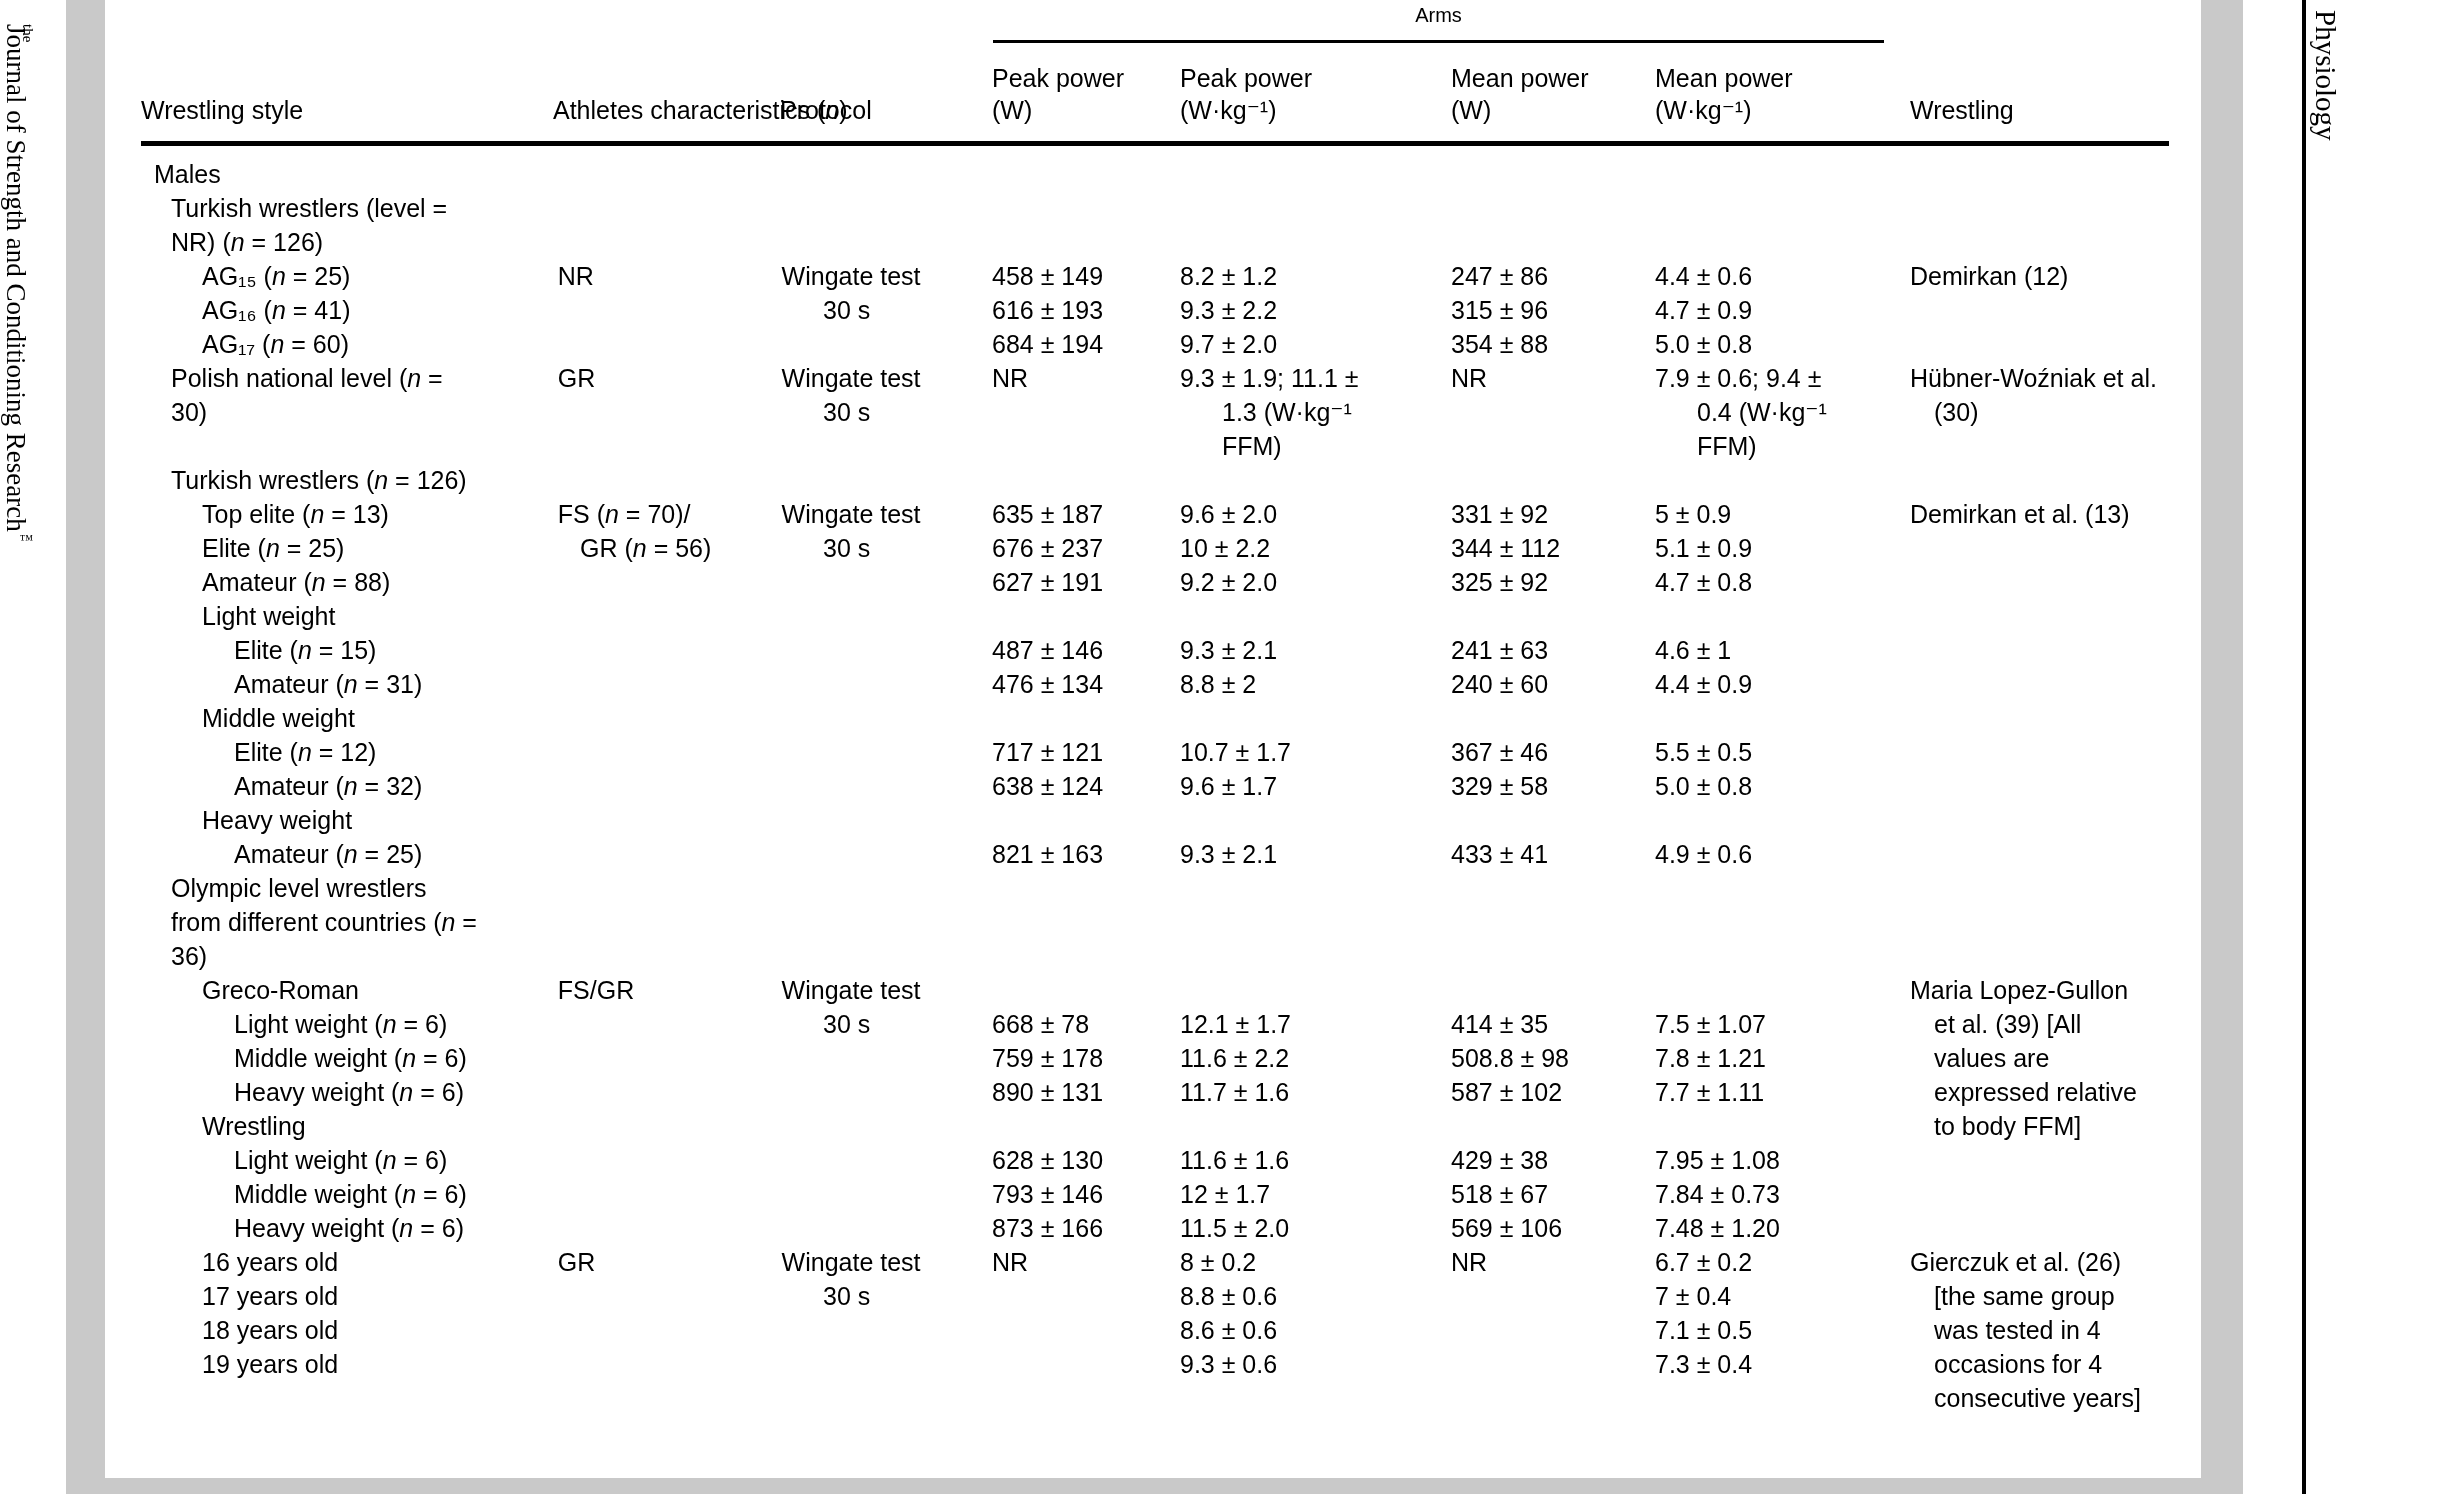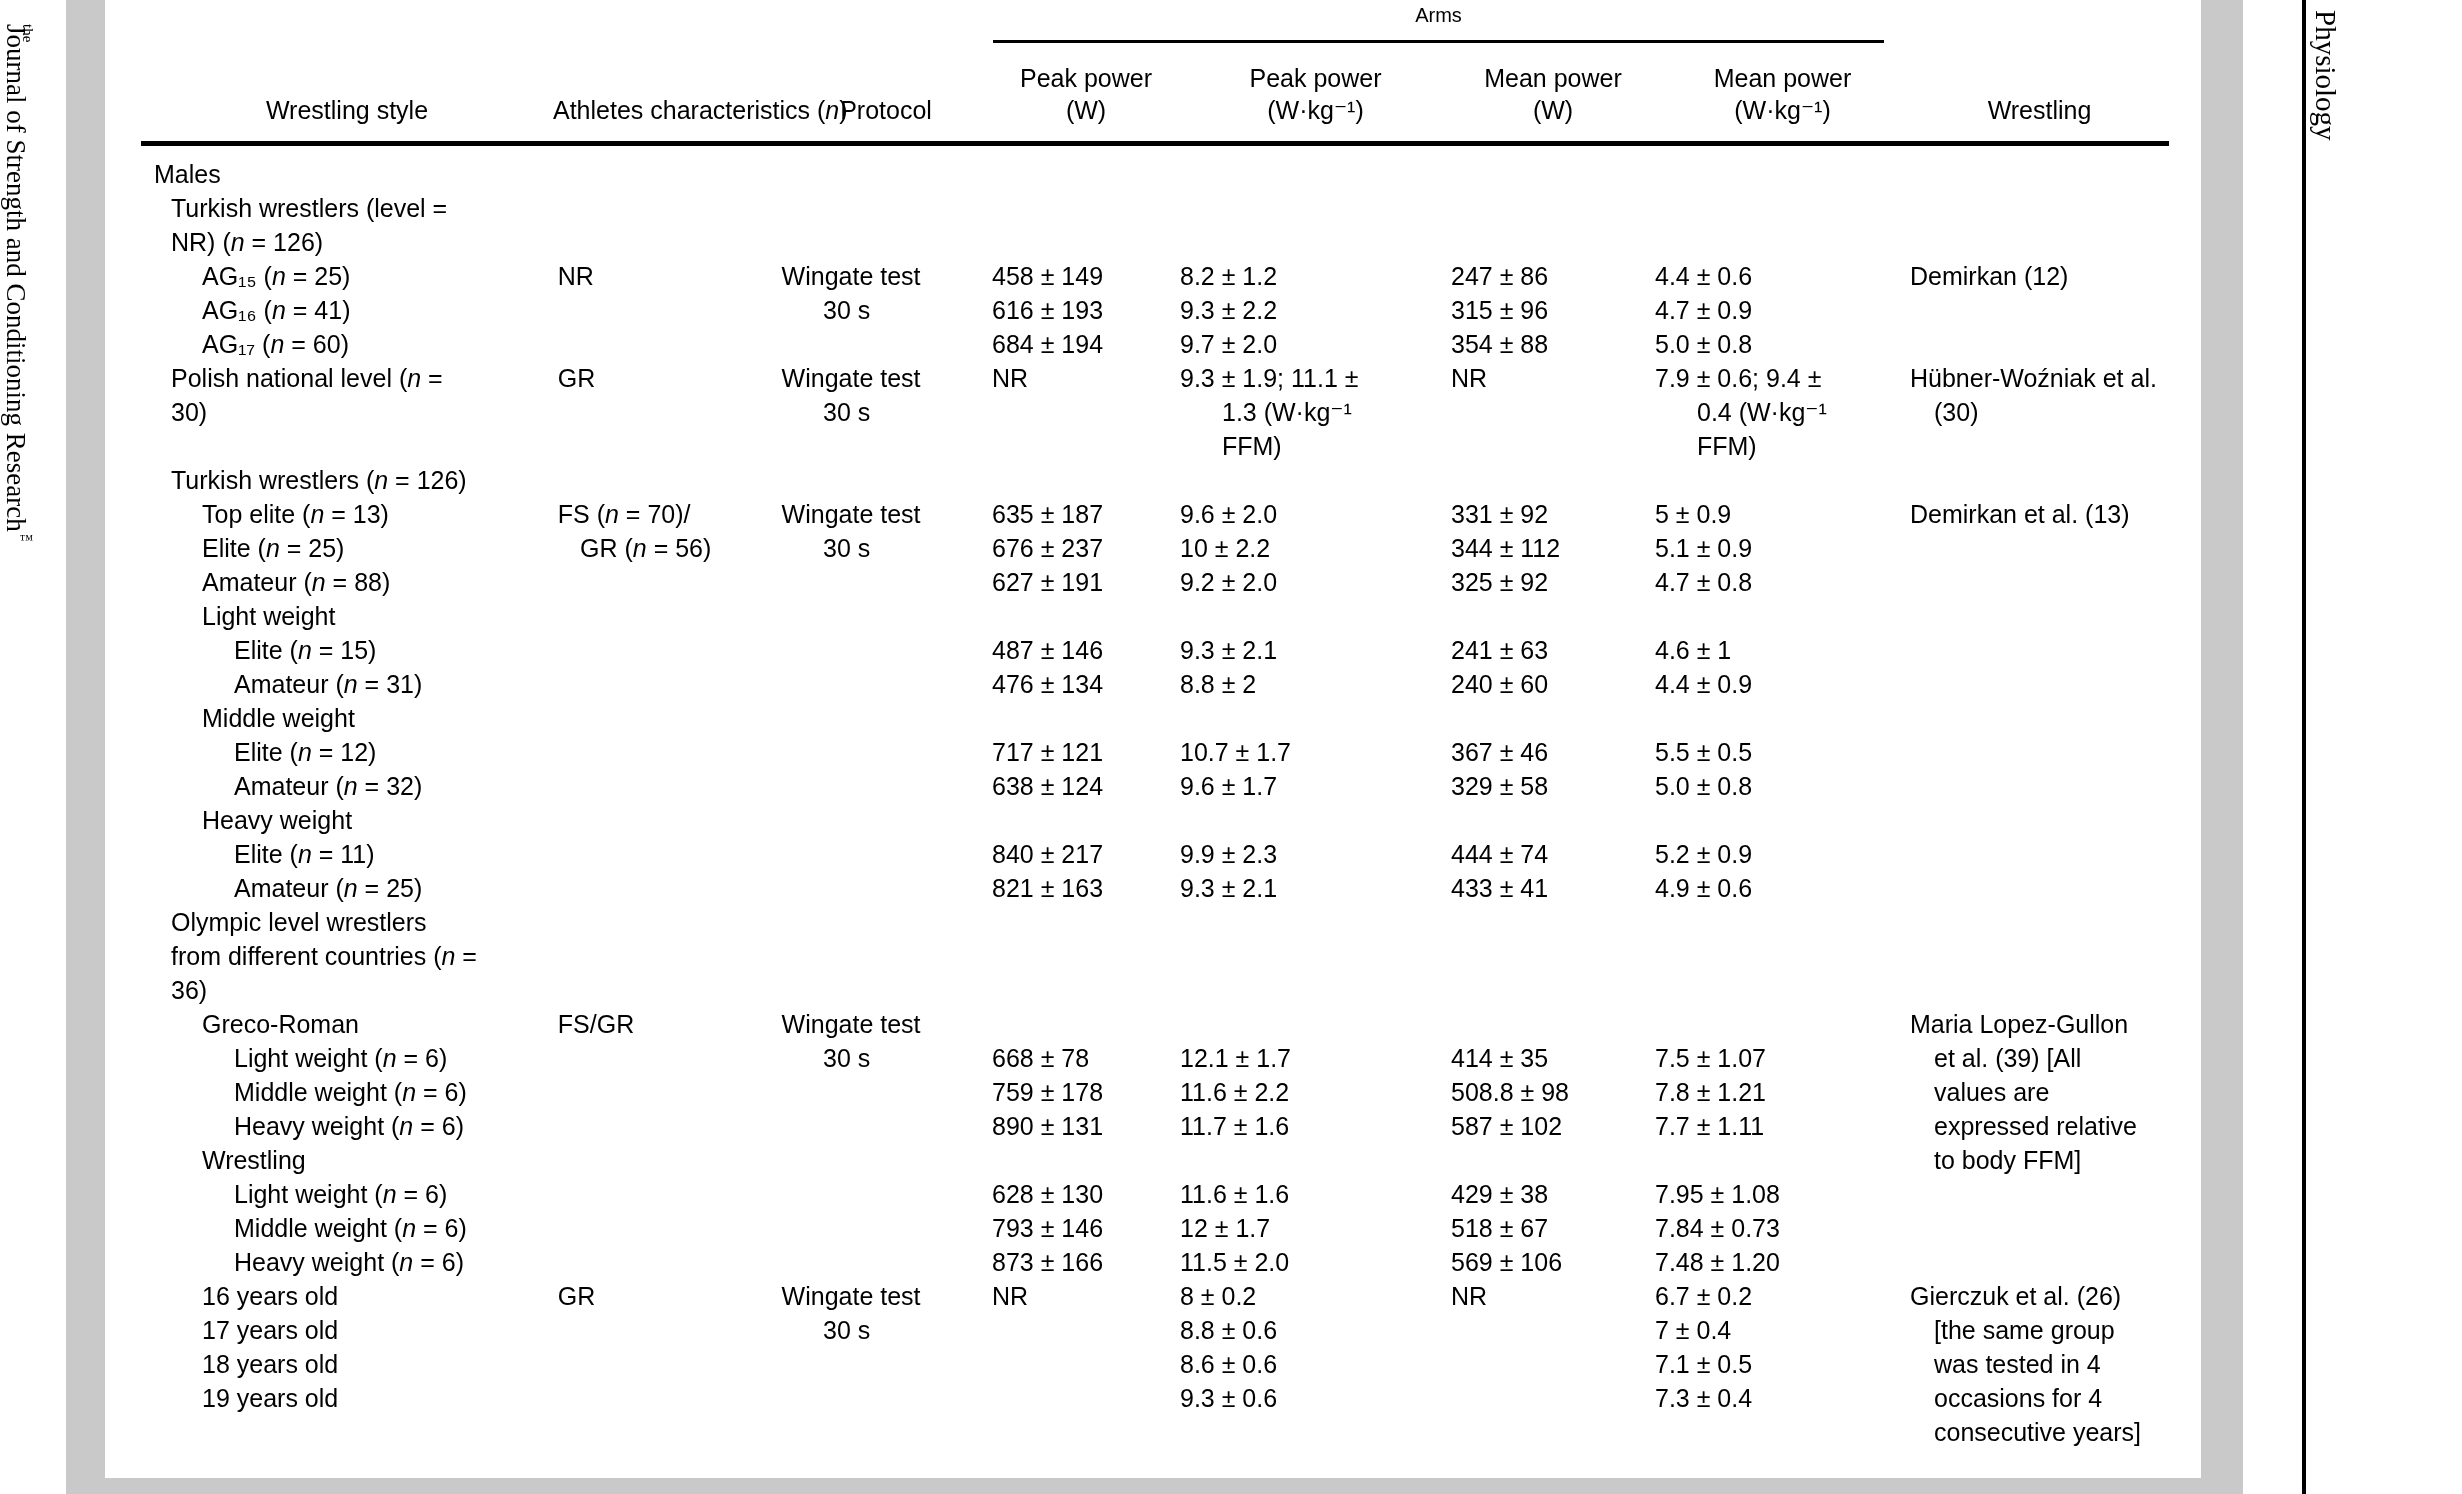--- a/index.html
+++ b/index.html
@@ -13,21 +13,21 @@
   .vtext{position:absolute;writing-mode:vertical-rl;text-orientation:mixed;white-space:nowrap;
          font-family:"Liberation Serif","DejaVu Serif",serif}
   #spine-title{left:0px;top:24px;font-size:27px}
   #spine-the{left:19px;top:24px;font-size:15px}
   #spine-tm{font-size:13.6px;vertical-align:super}
   #right-label{left:2309px;top:9.6px;font-size:29px}
   #arms-label{position:absolute;left:993px;top:1.6px;width:891px;text-align:center;font-size:20px;line-height:27px}
   #arms-rule{position:absolute;left:993px;top:40px;width:891px;height:3.2px;background:#000}
   .grid{display:grid;grid-template-columns:412px 227px 212px 188px 271px 204px 255px 259px}
   #thead{position:absolute;left:141px;top:59px;width:2028px}
-  .hcell{display:flex;flex-direction:column;justify-content:flex-end;align-items:center;height:67px;
+  .hcell{display:flex;flex-direction:column;justify-content:flex-end;align-items:flex-start;height:67px;
          font-size:25px;line-height:32px;text-align:center;white-space:nowrap}
   .hcell.left-align{align-items:flex-start;text-align:left}
   #thick-rule{position:absolute;left:141px;top:141px;width:2028px;height:4.8px;background:#000}
   #tbody{position:absolute;left:141px;top:157px;width:2028px}
   .trow{height:34px}
   .cell{font-size:25px;line-height:34px;white-space:nowrap}
   .c0{padding-left:13px}.c1{padding-left:30px}.c2{padding-left:61px}.c3{padding-left:93px}
   .s0{padding-left:4.8px}.s1{padding-left:27px}
   .p0{padding-left:1.6px}.p1{padding-left:43px}
   .n0{padding-left:0}.n1{padding-left:42px}
@@ -276,30 +276,20 @@
       <div class="cell c2">Heavy weight</div>
       <div class="cell"></div>
       <div class="cell"></div>
       <div class="cell"></div>
       <div class="cell"></div>
       <div class="cell"></div>
       <div class="cell"></div>
       <div class="cell"></div>
     </div>
     <div class="grid trow">
-      <div class="cell c3">Elite (<i>n</i> = 11)</div>
-      <div class="cell"></div>
-      <div class="cell"></div>
-      <div class="cell n0">840 ± 217</div>
-      <div class="cell n0">9.9 ± 2.3</div>
-      <div class="cell n0">444 ± 74</div>
-      <div class="cell n0">5.2 ± 0.9</div>
-      <div class="cell"></div>
-    </div>
-    <div class="grid trow">
       <div class="cell c3">Amateur (<i>n</i> = 25)</div>
       <div class="cell"></div>
       <div class="cell"></div>
       <div class="cell n0">821 ± 163</div>
       <div class="cell n0">9.3 ± 2.1</div>
       <div class="cell n0">433 ± 41</div>
       <div class="cell n0">4.9 ± 0.6</div>
       <div class="cell"></div>
     </div>
     <div class="grid trow">

